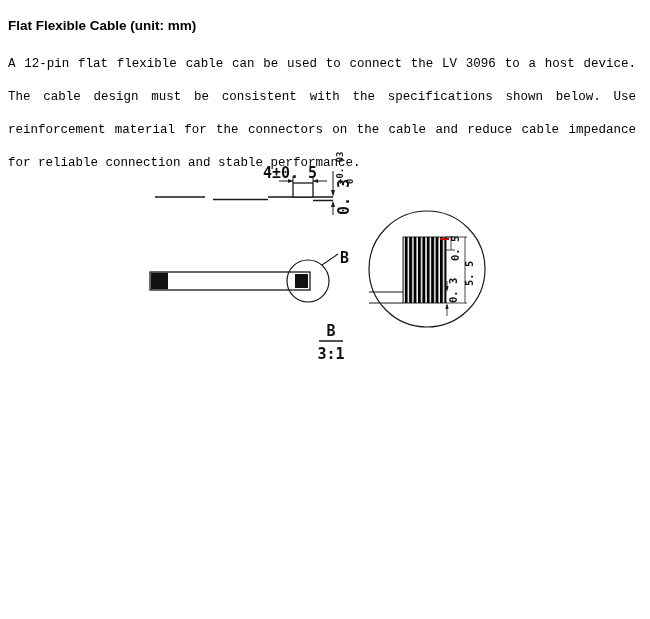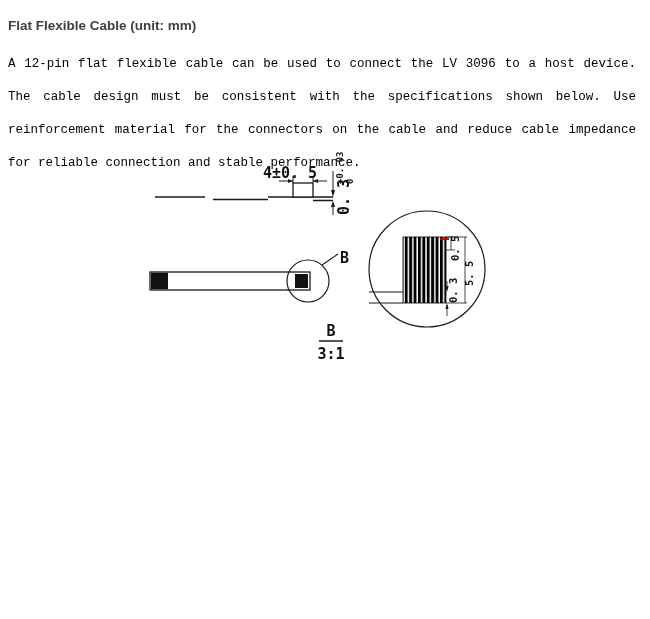--- a/index.html
+++ b/index.html
@@ -20,21 +20,21 @@
     background: #fff;
     overflow: hidden;
   }
   .content {
     padding: 18px 10px 0 8px;
   }
   h1.section-title {
     margin: 0;
     font-size: 13.5px;
     font-weight: bold;
-    color: #404040;
+    color: #000000;
     font-family: "Liberation Sans", sans-serif;
   }
   p.body-text {
     margin: 15px 0 0 0;
     width: 628px;
     font-size: 12.5px;
     line-height: 33px;
     text-align: justify;
     color: #000;
     font-family: Liberation Mono, monospace;

